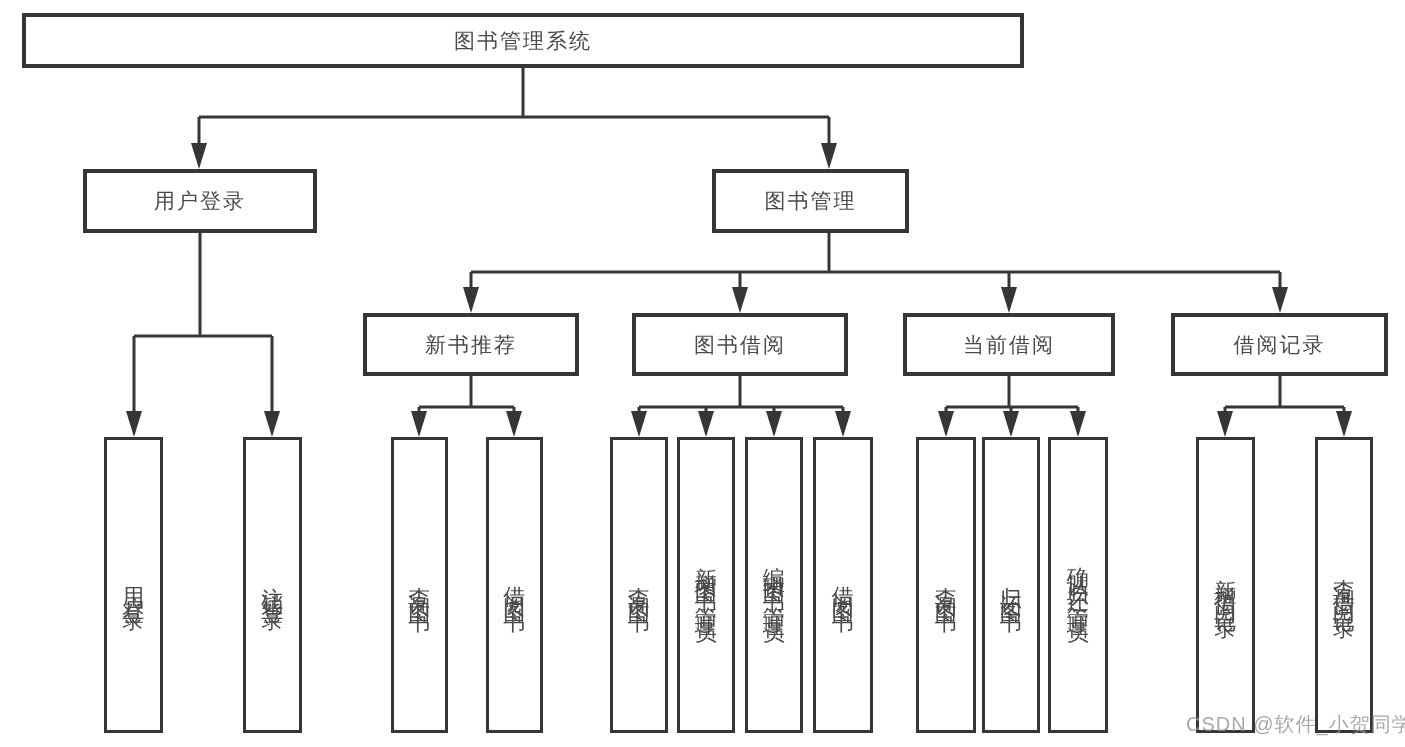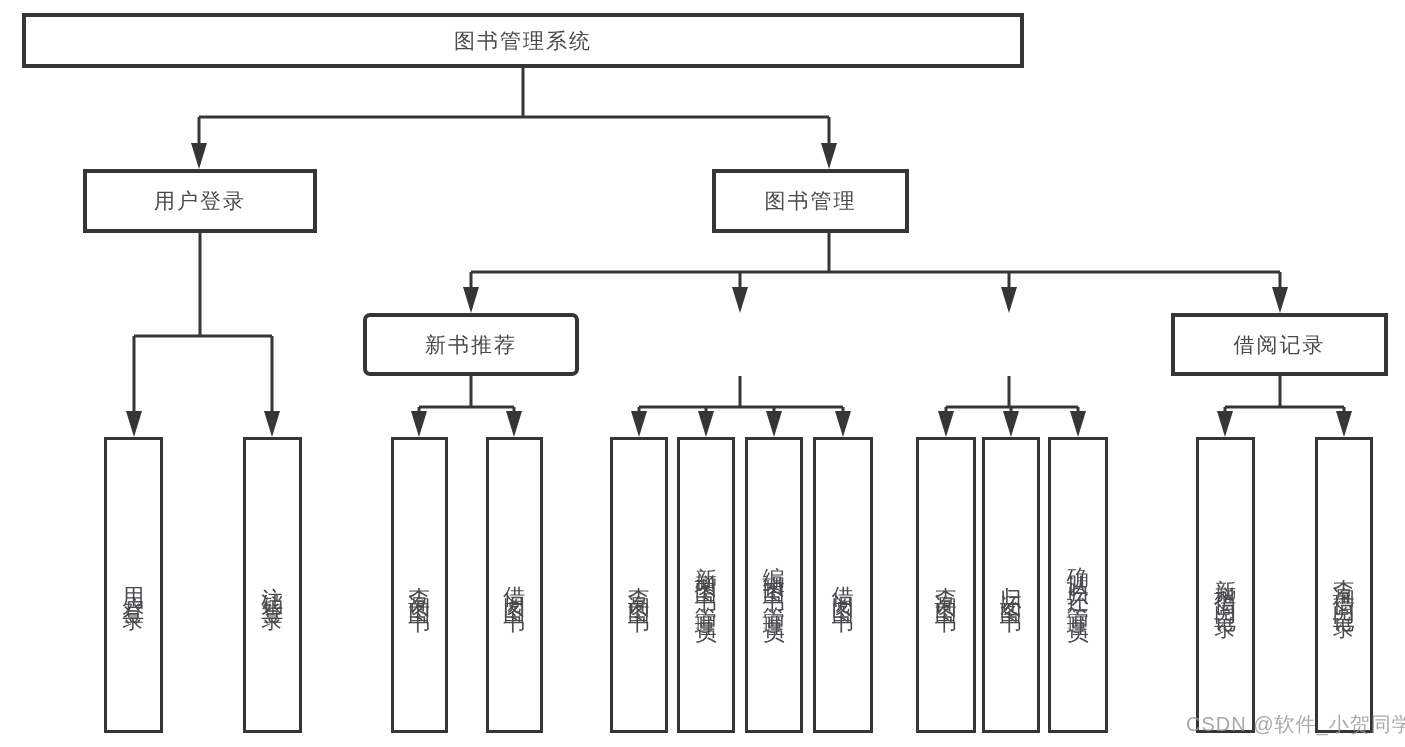--- a/index.html
+++ b/index.html
@@ -93,22 +93,28 @@
     <span>图书管理系统</span>
   </div>
 
   <div class="box h" style="left:83px; top:169px; width:234px; height:64px;">
     <span>用户登录</span>
   </div>
   <div class="box h" style="left:712px; top:169px; width:197px; height:64px;">
     <span>图书管理</span>
   </div>
 
-  <div class="box h" style="left:363px; top:313px; width:216px; height:63px;border-radius:7px;">
+  <div class="box h" style="left:363px; top:313px; width:216px; height:63px;">
     <span>新书推荐</span>
+  </div>
+  <div class="box h" style="left:632px; top:313px; width:216px; height:63px;">
+    <span>图书借阅</span>
+  </div>
+  <div class="box h" style="left:903px; top:313px; width:212px; height:63px;">
+    <span>当前借阅</span>
   </div>
   <div class="box h" style="left:1171px; top:313px; width:217px; height:63px;">
     <span>借阅记录</span>
   </div>
 
   <div class="box v" style="left:104px; top:437px; width:59px; height:296px;">
     <span>用户登录</span>
   </div>
   <div class="box v" style="left:243px; top:437px; width:59px; height:296px;">
     <span>注销登录</span>

